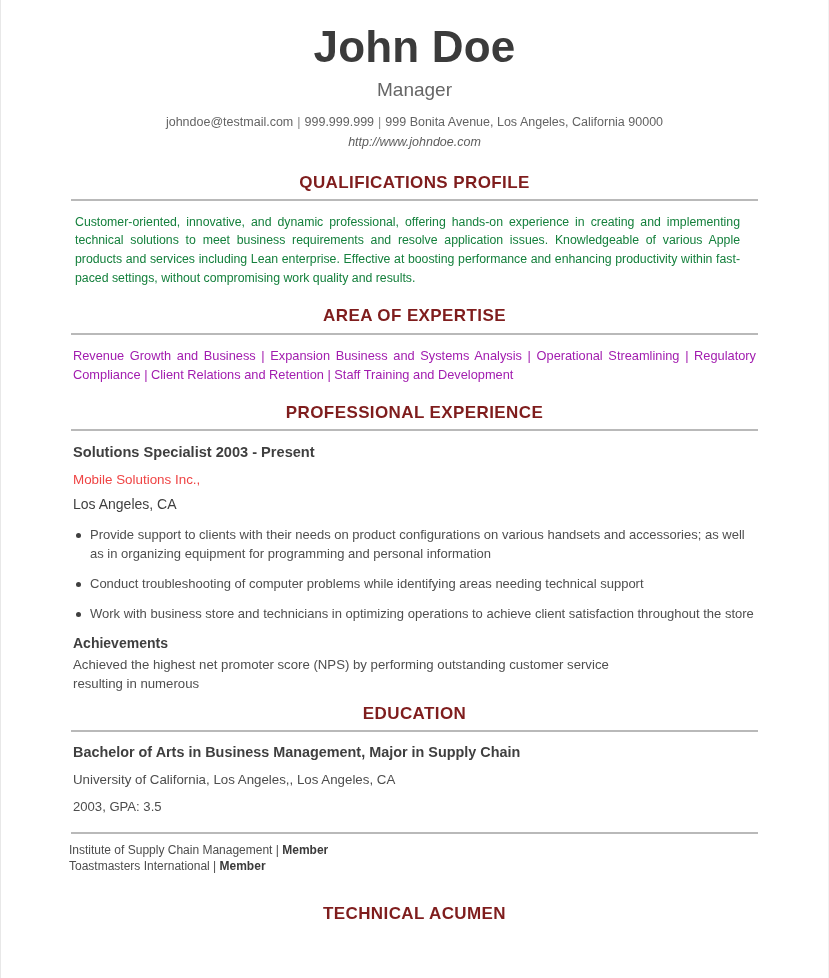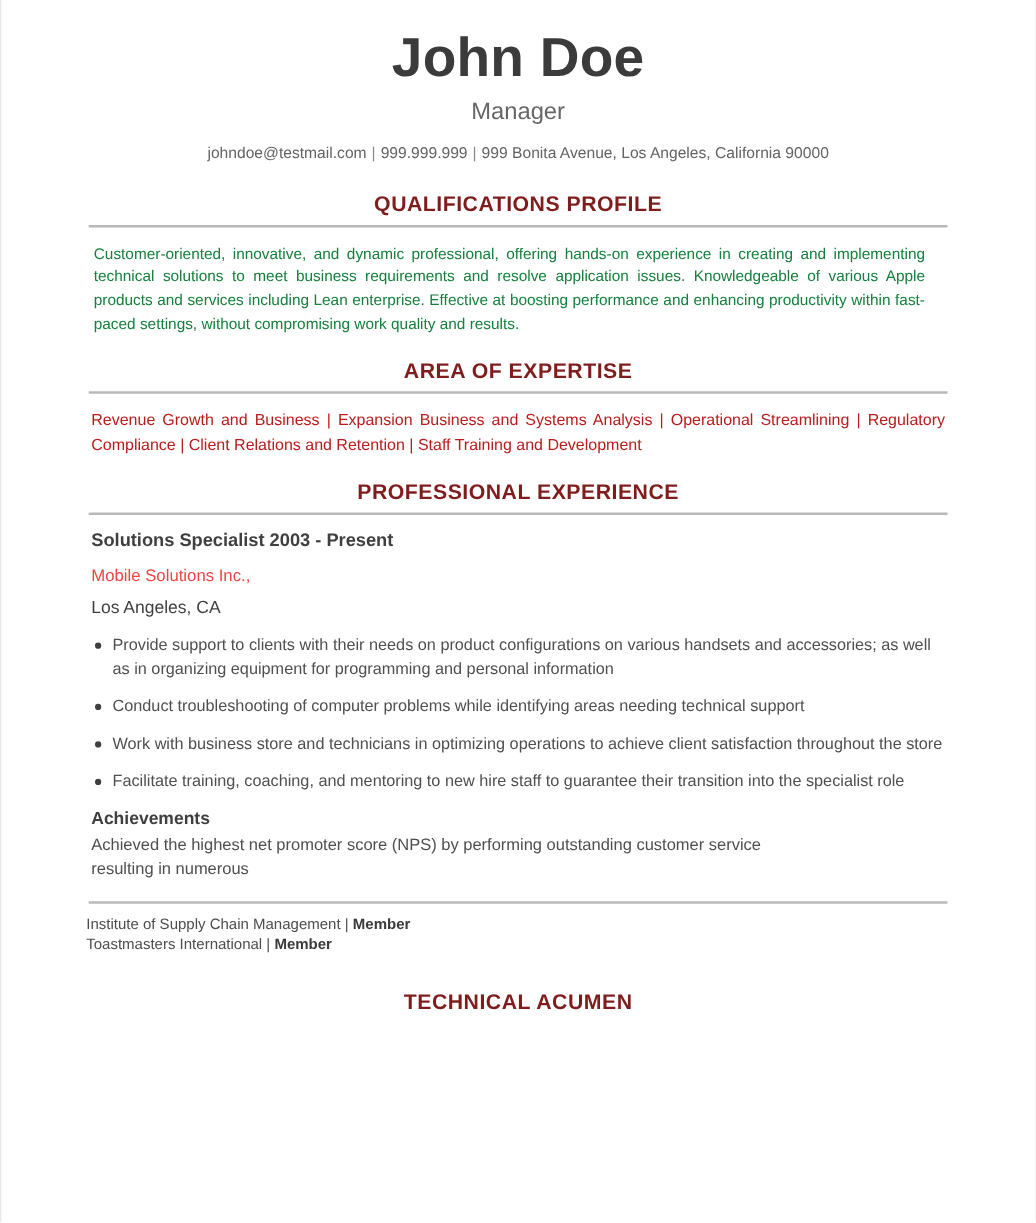--- a/index.html
+++ b/index.html
@@ -93,21 +93,21 @@
   .para-justify {
     font-size: 12.3px;
     color: #15803d;
     line-height: 1.52;
     text-align: justify;
     margin: 12px 16px 0 4px;
     padding-right: 2px;
   }
   .expertise-text {
     font-size: 12.8px;
-    color: #b91c1c;
+    color: #a21caf;
     line-height: 1.55;
     text-align: justify;
     margin: 11px 0 0 2px;
     padding-right: 2px;
   }
 
   
   .job-heading {
     font-size: 14.6px;
     font-weight: bold;
@@ -210,20 +210,21 @@
 
 <div class="page">
   <div class="inner">
 
     <div class="header">
       <div class="name">John Doe</div>
       <div class="job-title">Manager</div>
       <div class="contact-line">
         <span>johndoe@testmail.com</span><span class="contact-sep">|</span><span>999.999.999</span><span class="contact-sep">|</span><span>999 Bonita Avenue, Los Angeles, California 90000</span>
       </div>
+      <div class="website">http://www.johndoe.com</div>
     </div>
 
     <div class="sec-qual">
       <div class="section-head">QUALIFICATIONS PROFILE</div>
       <div class="rule"></div>
       <p class="para-justify">Customer-oriented, innovative, and dynamic professional, offering hands-on experience in creating and implementing technical solutions to meet business requirements and resolve application issues. Knowledgeable of various Apple products and services including Lean enterprise. Effective at boosting performance and enhancing productivity within fast-paced settings, without compromising work quality and results.</p>
     </div>
 
     <div class="sec-expertise">
       <div class="section-head">AREA OF EXPERTISE</div>
@@ -238,27 +239,33 @@
       <div class="job-heading">
         <span>Solutions Specialist</span><span class="job-dates">2003 - Present</span>
       </div>
       <div class="company">Mobile Solutions Inc.,</div>
       <div class="location">Los Angeles, CA</div>
 
       <ul class="bullets">
         <li>Provide support to clients with their needs on product configurations on various handsets and accessories; as well as in organizing equipment for programming and personal information</li>
         <li>Conduct troubleshooting of computer problems while identifying areas needing technical support</li>
         <li>Work with business store and technicians in optimizing operations to achieve client satisfaction throughout the store</li>
-        <li>Facilitate training, coaching, and mentoring to new hire staff to guarantee their transition into the specialist role</li>
       </ul>
 
       <div class="ach-title">Achievements</div>
       <div class="ach-text">Achieved the highest net promoter score (NPS) by performing outstanding customer service resulting in numerous</div>
     </div>
 
+    <div class="sec-edu">
+      <div class="section-head">EDUCATION</div>
+      <div class="rule"></div>
+      <div class="degree">Bachelor of Arts in Business Management, Major in Supply Chain</div>
+      <div class="school">University of California, Los Angeles,, Los Angeles, CA</div>
+      <div class="grad">2003, GPA: 3.5</div>
+    </div>
 
     <div class="sec-affil">
       <div class="rule"></div>
       <div class="affil-list">
         <div class="affil-row">
           <span>Institute of Supply Chain Management |</span>
           <span class="affil-role">Member</span>
         </div>
         <div class="affil-row">
           <span>Toastmasters International |</span>

